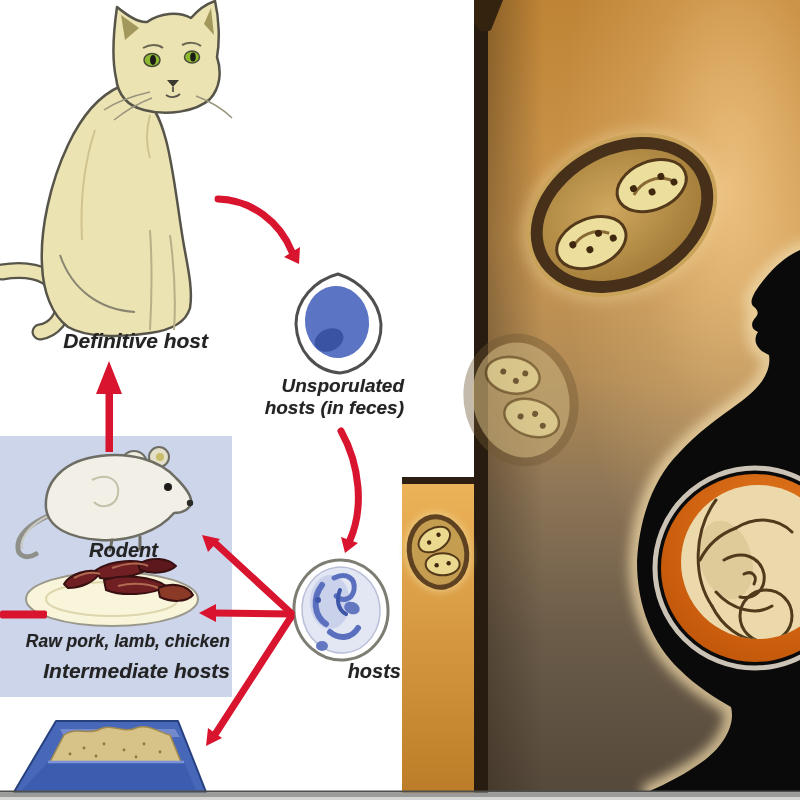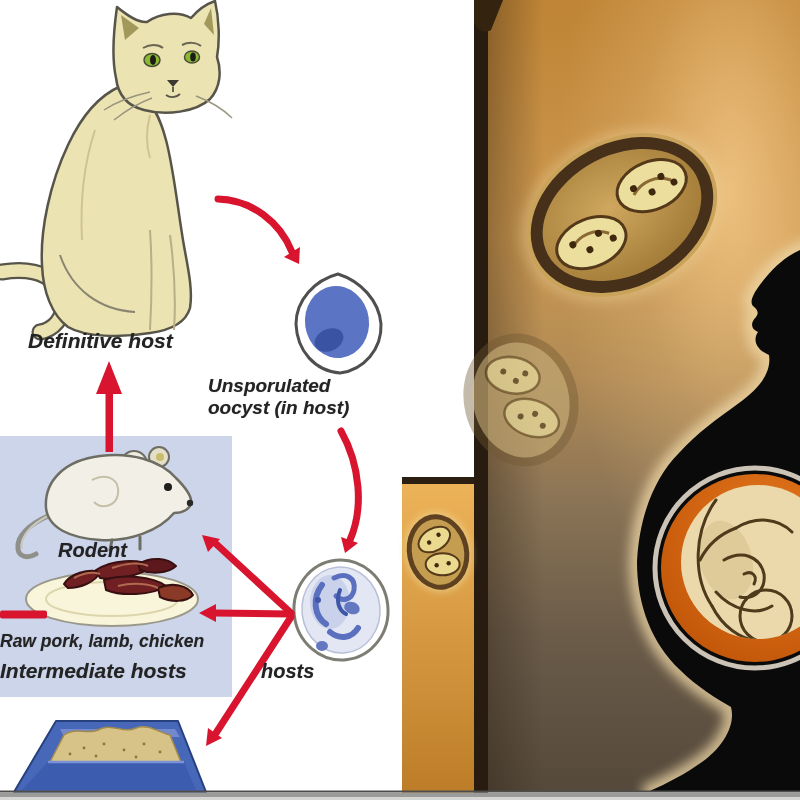--- a/index.html
+++ b/index.html
@@ -1,20 +1,20 @@
 <!DOCTYPE html>
 <html><head>
 <meta charset="utf-8">
 <style>
   html,body{margin:0;padding:0;background:#fff;}
   .canvas{position:relative;width:800px;height:800px;overflow:hidden;
           font-family:"Liberation Sans",sans-serif;background:#fff;}
   .canvas svg{position:absolute;left:0;top:0;}
   .label{position:absolute;font-weight:bold;font-style:italic;color:#232323;
-         text-align:left;line-height:1.18;
+         text-align:right;line-height:1.18;
          text-shadow:0 0 1px rgba(40,40,40,.35);}
   .lbl-def{left:28px;top:329px;width:180px;font-size:21px;}
   .lbl-unsp{left:208px;top:375px;width:196px;font-size:19px;}
   .lbl-rodent{left:58px;top:539px;width:100px;font-size:20px;}
   .lbl-raw{left:0px;top:631px;width:230px;font-size:17.5px;}
   .lbl-inter{left:0px;top:659px;width:230px;font-size:21px;font-style:italic;}
   .lbl-spor{left:261px;top:660px;width:140px;font-size:20px;}
 </style>
 </head>
 <body>
@@ -260,21 +260,21 @@
     <rect x="0" y="790.5" width="800" height="2" fill="#4d4d4b"></rect>
     <rect x="0" y="792.5" width="800" height="4.5" fill="#9b9b99"></rect>
     <rect x="0" y="797" width="800" height="3" fill="#d6d6d4"></rect>
   </g>
 </svg>
 
 <div class="label lbl-def">Definitive host</div>
 
 <div class="label lbl-unsp">
   <div>Unsporulated</div>
-  <div>oocyst (in host)</div>
+  <div>hosts (in feces)</div>
 </div>
 
 <div class="label lbl-rodent">Rodent</div>
 
 <div class="label lbl-raw">Raw pork, lamb, chicken</div>
 
 <div class="label lbl-inter">Intermediate hosts</div>
 
 <div class="label lbl-spor">
   <div>hosts</div>

